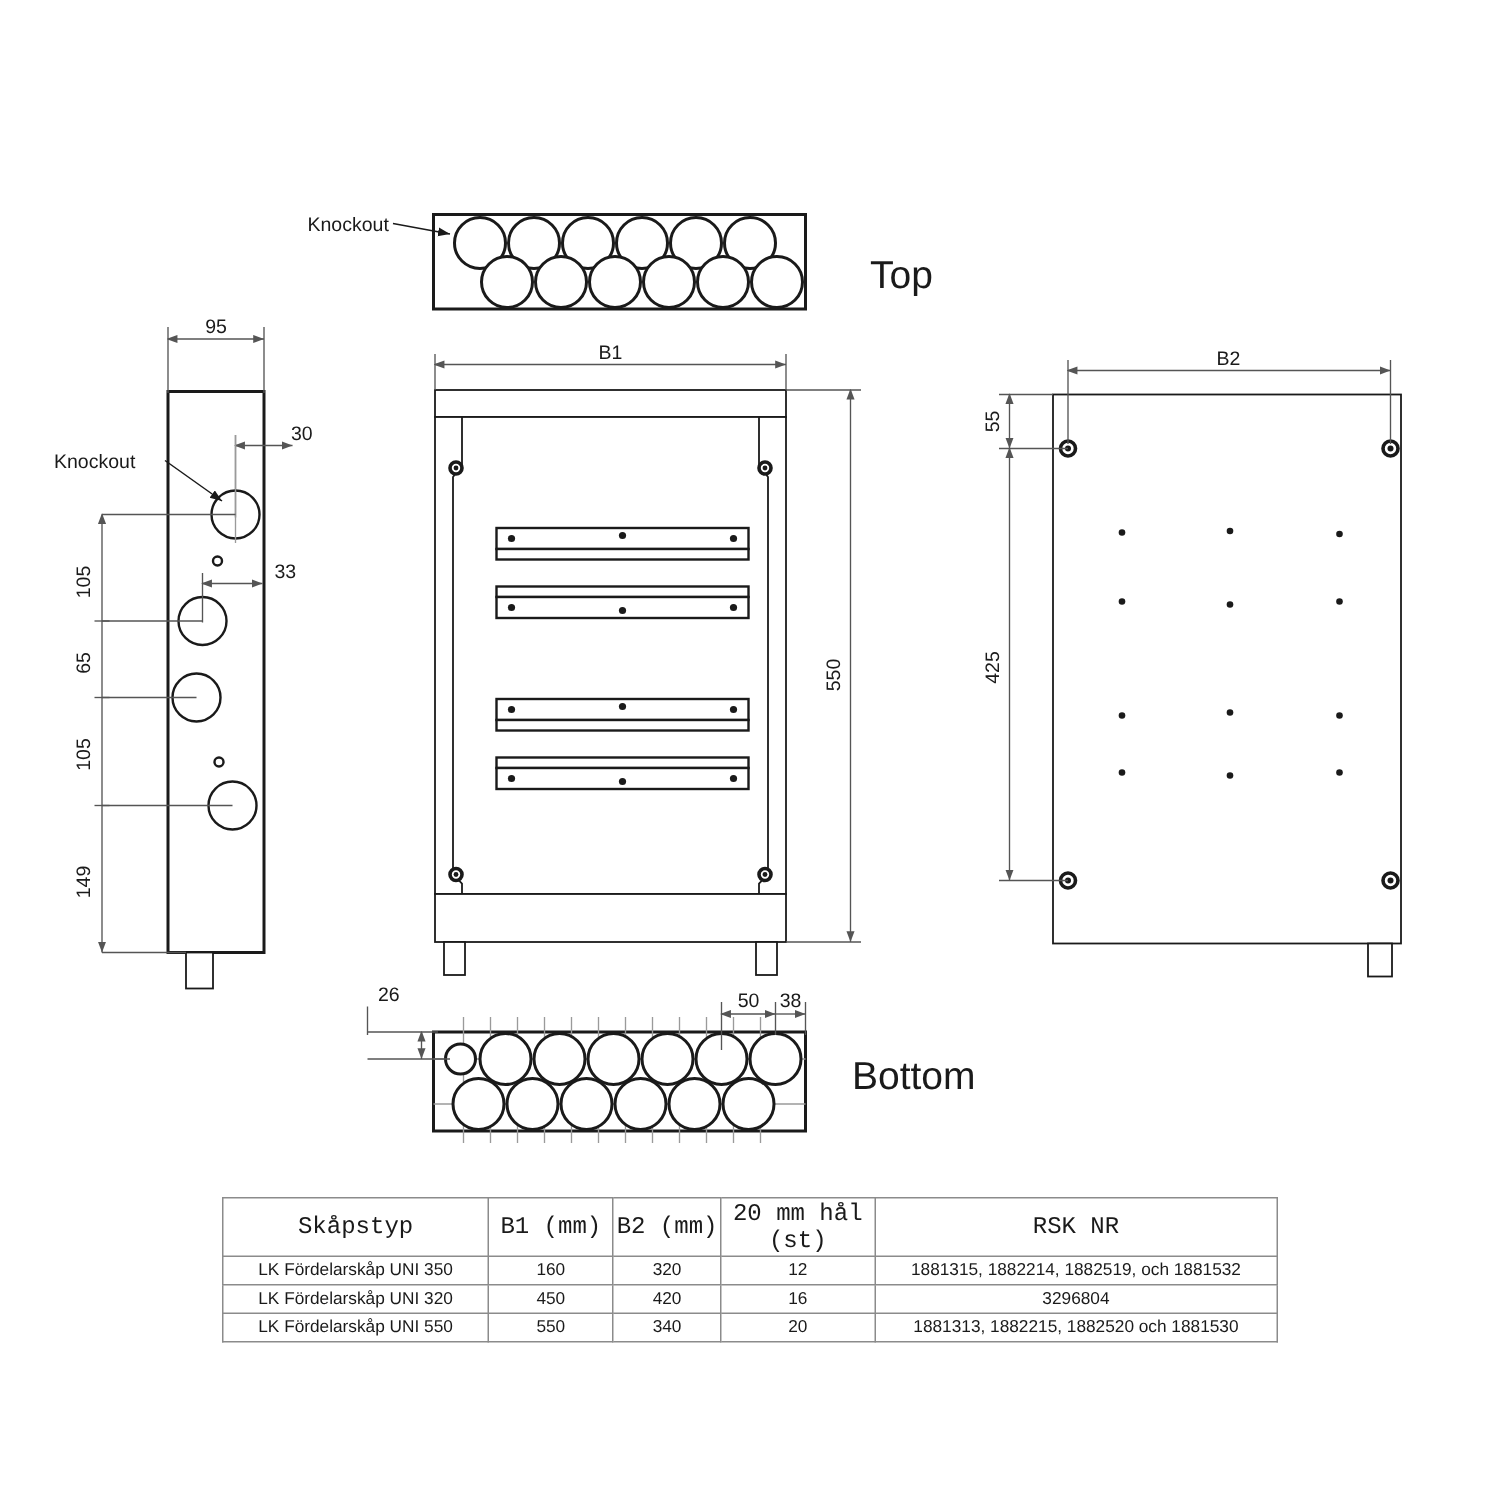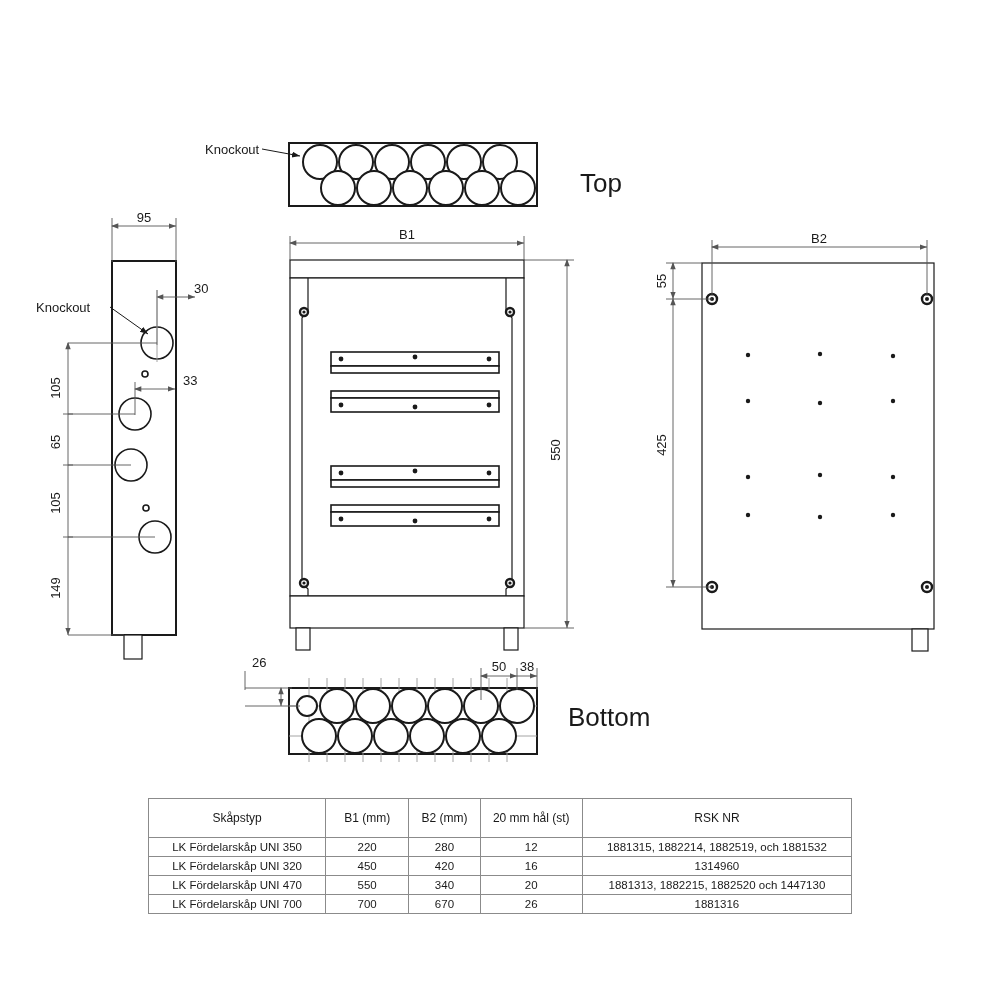--- a/index.html
+++ b/index.html
@@ -18,21 +18,21 @@
   .rail{fill:#ffffff;stroke:#1a1a1a;stroke-width:1.6;}
   text{font-family:"Liberation Sans",sans-serif;fill:#1a1a1a;}
   .dimtxt{font-size:13px;}
   .lbltxt{font-size:13px;}
   .viewtxt{font-size:26px;}
   
   #spec-table{position:absolute;left:148px;top:798px;width:704px;
      border-collapse:collapse;font-size:11.5px;}
   #spec-table td,#spec-table th{border:1px solid #8b8b8b;padding:0;text-align:center;
      font-weight:normal;color:#1a1a1a;background:#ffffff;}
-  #spec-table thead th{height:38px;font-size:12px;}
+  #spec-table thead th{height:38px;font-size:16px;font-family:Liberation Mono, monospace;}
   #spec-table tbody td{height:18px;}
   .c0{width:180px;}
   .c1{width:84px;}
   .c2{width:72px;margin-top:22px;}
   .c3{width:104px;}
   .c4{width:276px;margin-left:48px;}
   #spec-table tbody td.c0{}
 </style>
 </head>
 <body>
@@ -284,42 +284,35 @@
         <th class="c0">Skåpstyp</th>
         <th class="c1">B1 (mm)</th>
         <th class="c2">B2 (mm)</th>
         <th class="c3">20 mm hål (st)</th>
         <th class="c4">RSK NR</th>
       </tr>
     </thead>
     <tbody>
       <tr>
         <td class="c0">LK Fördelarskåp UNI 350</td>
-        <td class="c1">220</td>
-        <td class="c2">280</td>
+        <td class="c1">160</td>
+        <td class="c2">320</td>
         <td class="c3">12</td>
         <td class="c4">1881315, 1882214, 1882519, och 1881532</td>
       </tr>
       <tr>
         <td class="c0">LK Fördelarskåp UNI 320</td>
         <td class="c1">450</td>
         <td class="c2">420</td>
         <td class="c3">16</td>
-        <td class="c4">1314960</td>
+        <td class="c4">3296804</td>
       </tr>
       <tr>
-        <td class="c0">LK Fördelarskåp UNI 470</td>
+        <td class="c0">LK Fördelarskåp UNI 550</td>
         <td class="c1">550</td>
         <td class="c2">340</td>
         <td class="c3">20</td>
-        <td class="c4">1881313, 1882215, 1882520 och 1447130</td>
-      </tr>
-      <tr>
-        <td class="c0">LK Fördelarskåp UNI 700</td>
-        <td class="c1">700</td>
-        <td class="c2">670</td>
-        <td class="c3">26</td>
-        <td class="c4">1881316</td>
+        <td class="c4">1881313, 1882215, 1882520 och 1881530</td>
       </tr>
     </tbody>
   </table>
 
 </div>
 
 </body></html>

